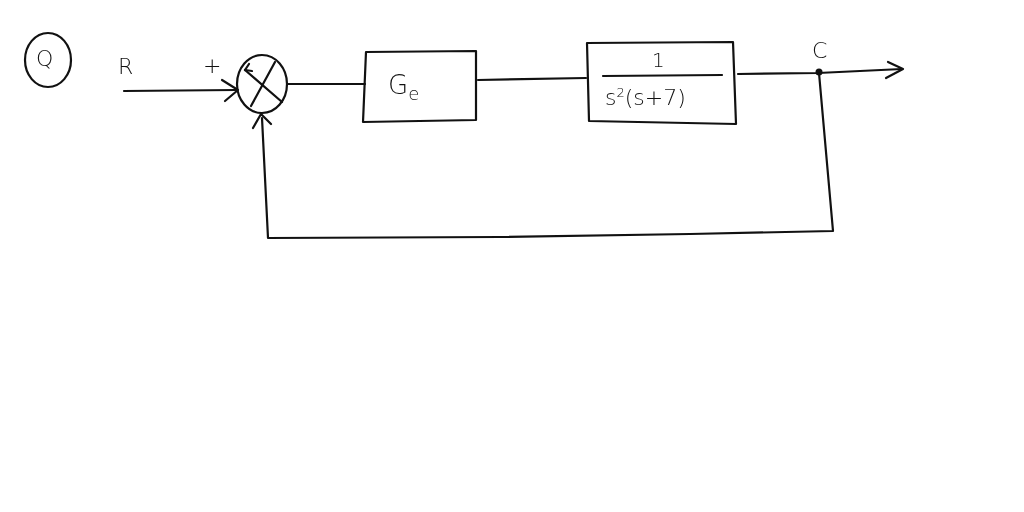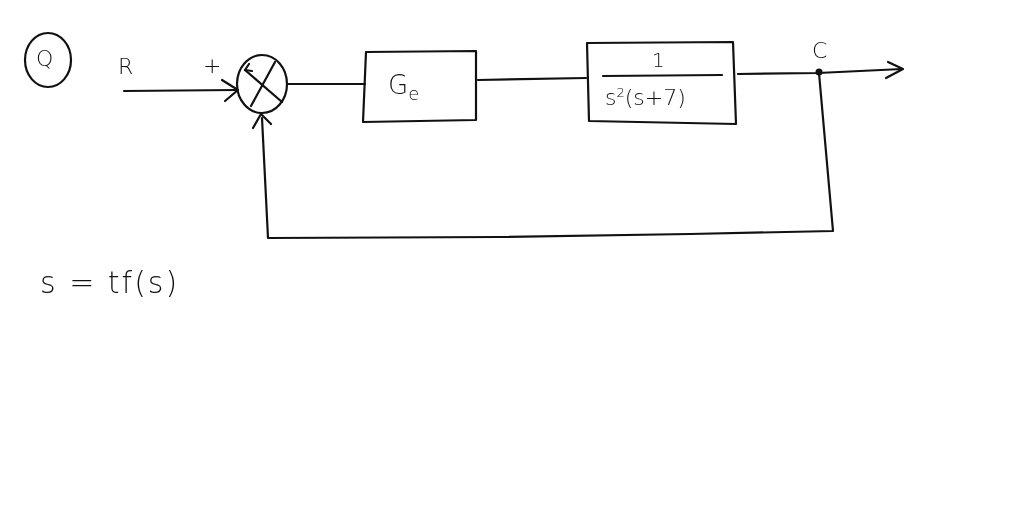--- a/index.html
+++ b/index.html
@@ -134,14 +134,13 @@
 
   <div class="hand-text block-ge-text">
     <span>G</span><sub>e</sub>
   </div>
 
   <div class="hand-text block-plant-num">1</div>
   <div class="hand-text block-plant-den">
     <span>s</span><sup>2</sup><span>(s+7)</span>
   </div>
 
-  <div class="hand-text equation">s = tf(s)</div>
 </div>
 
 </body></html>

